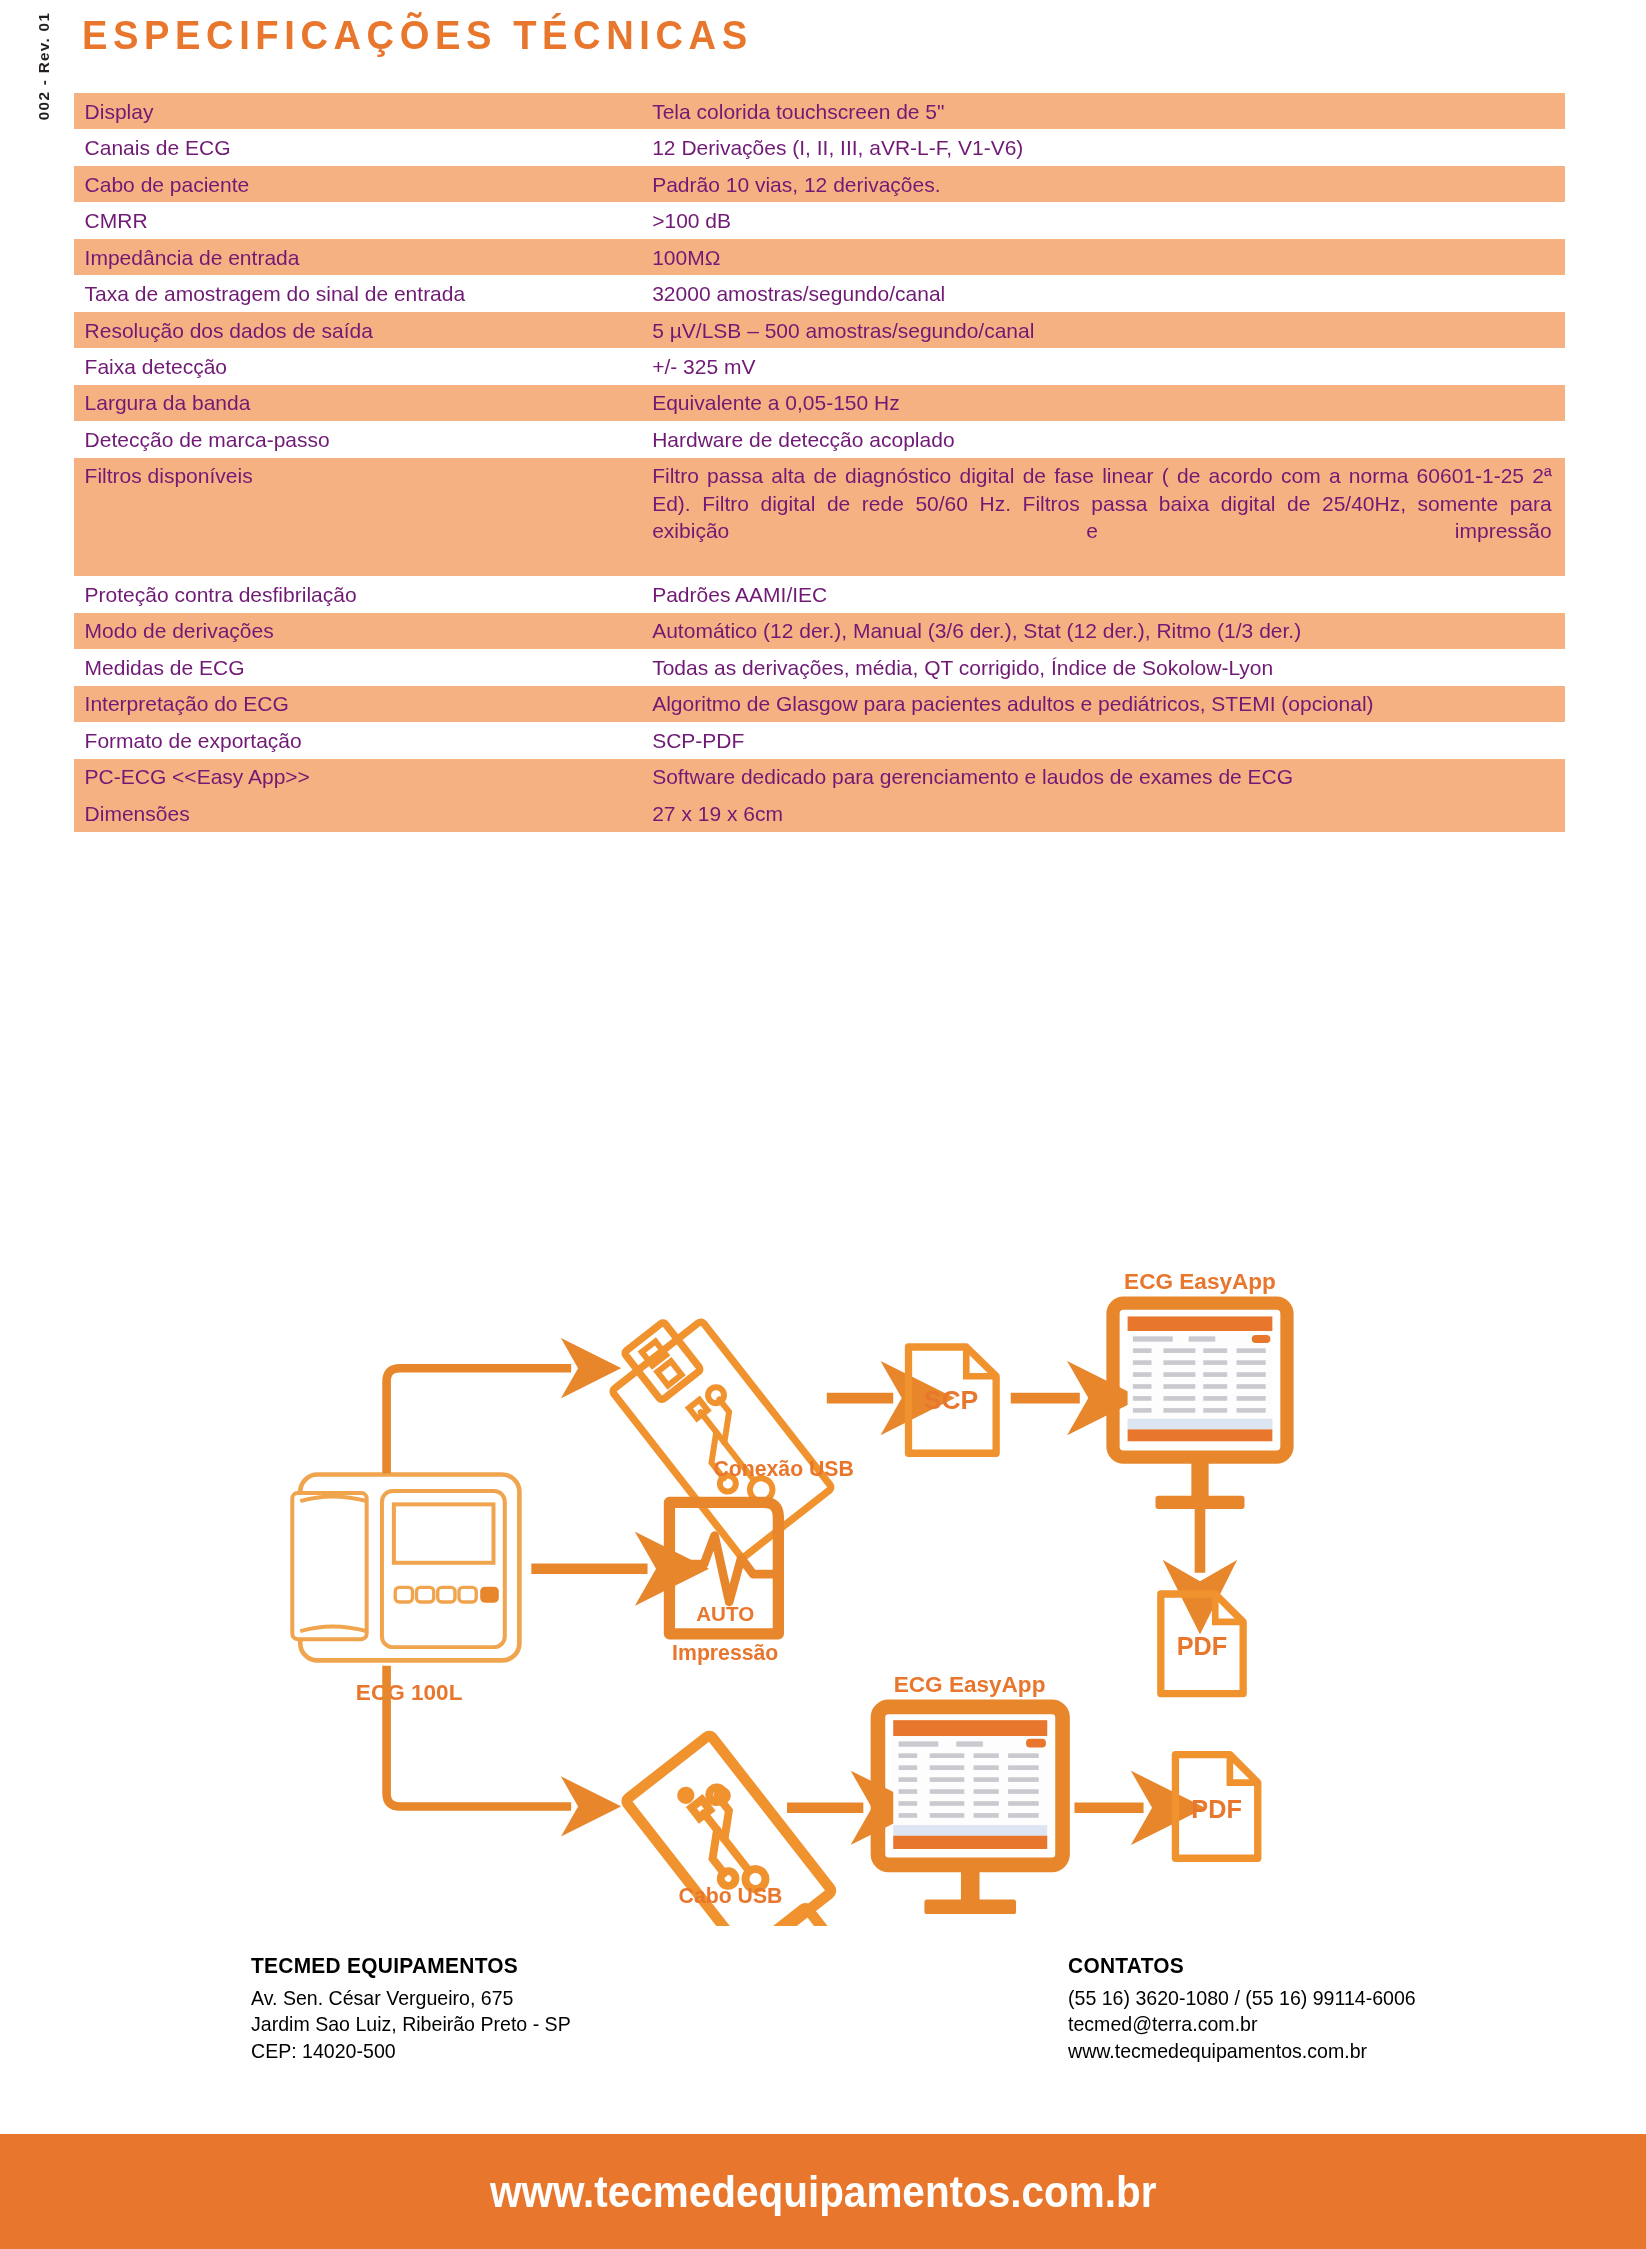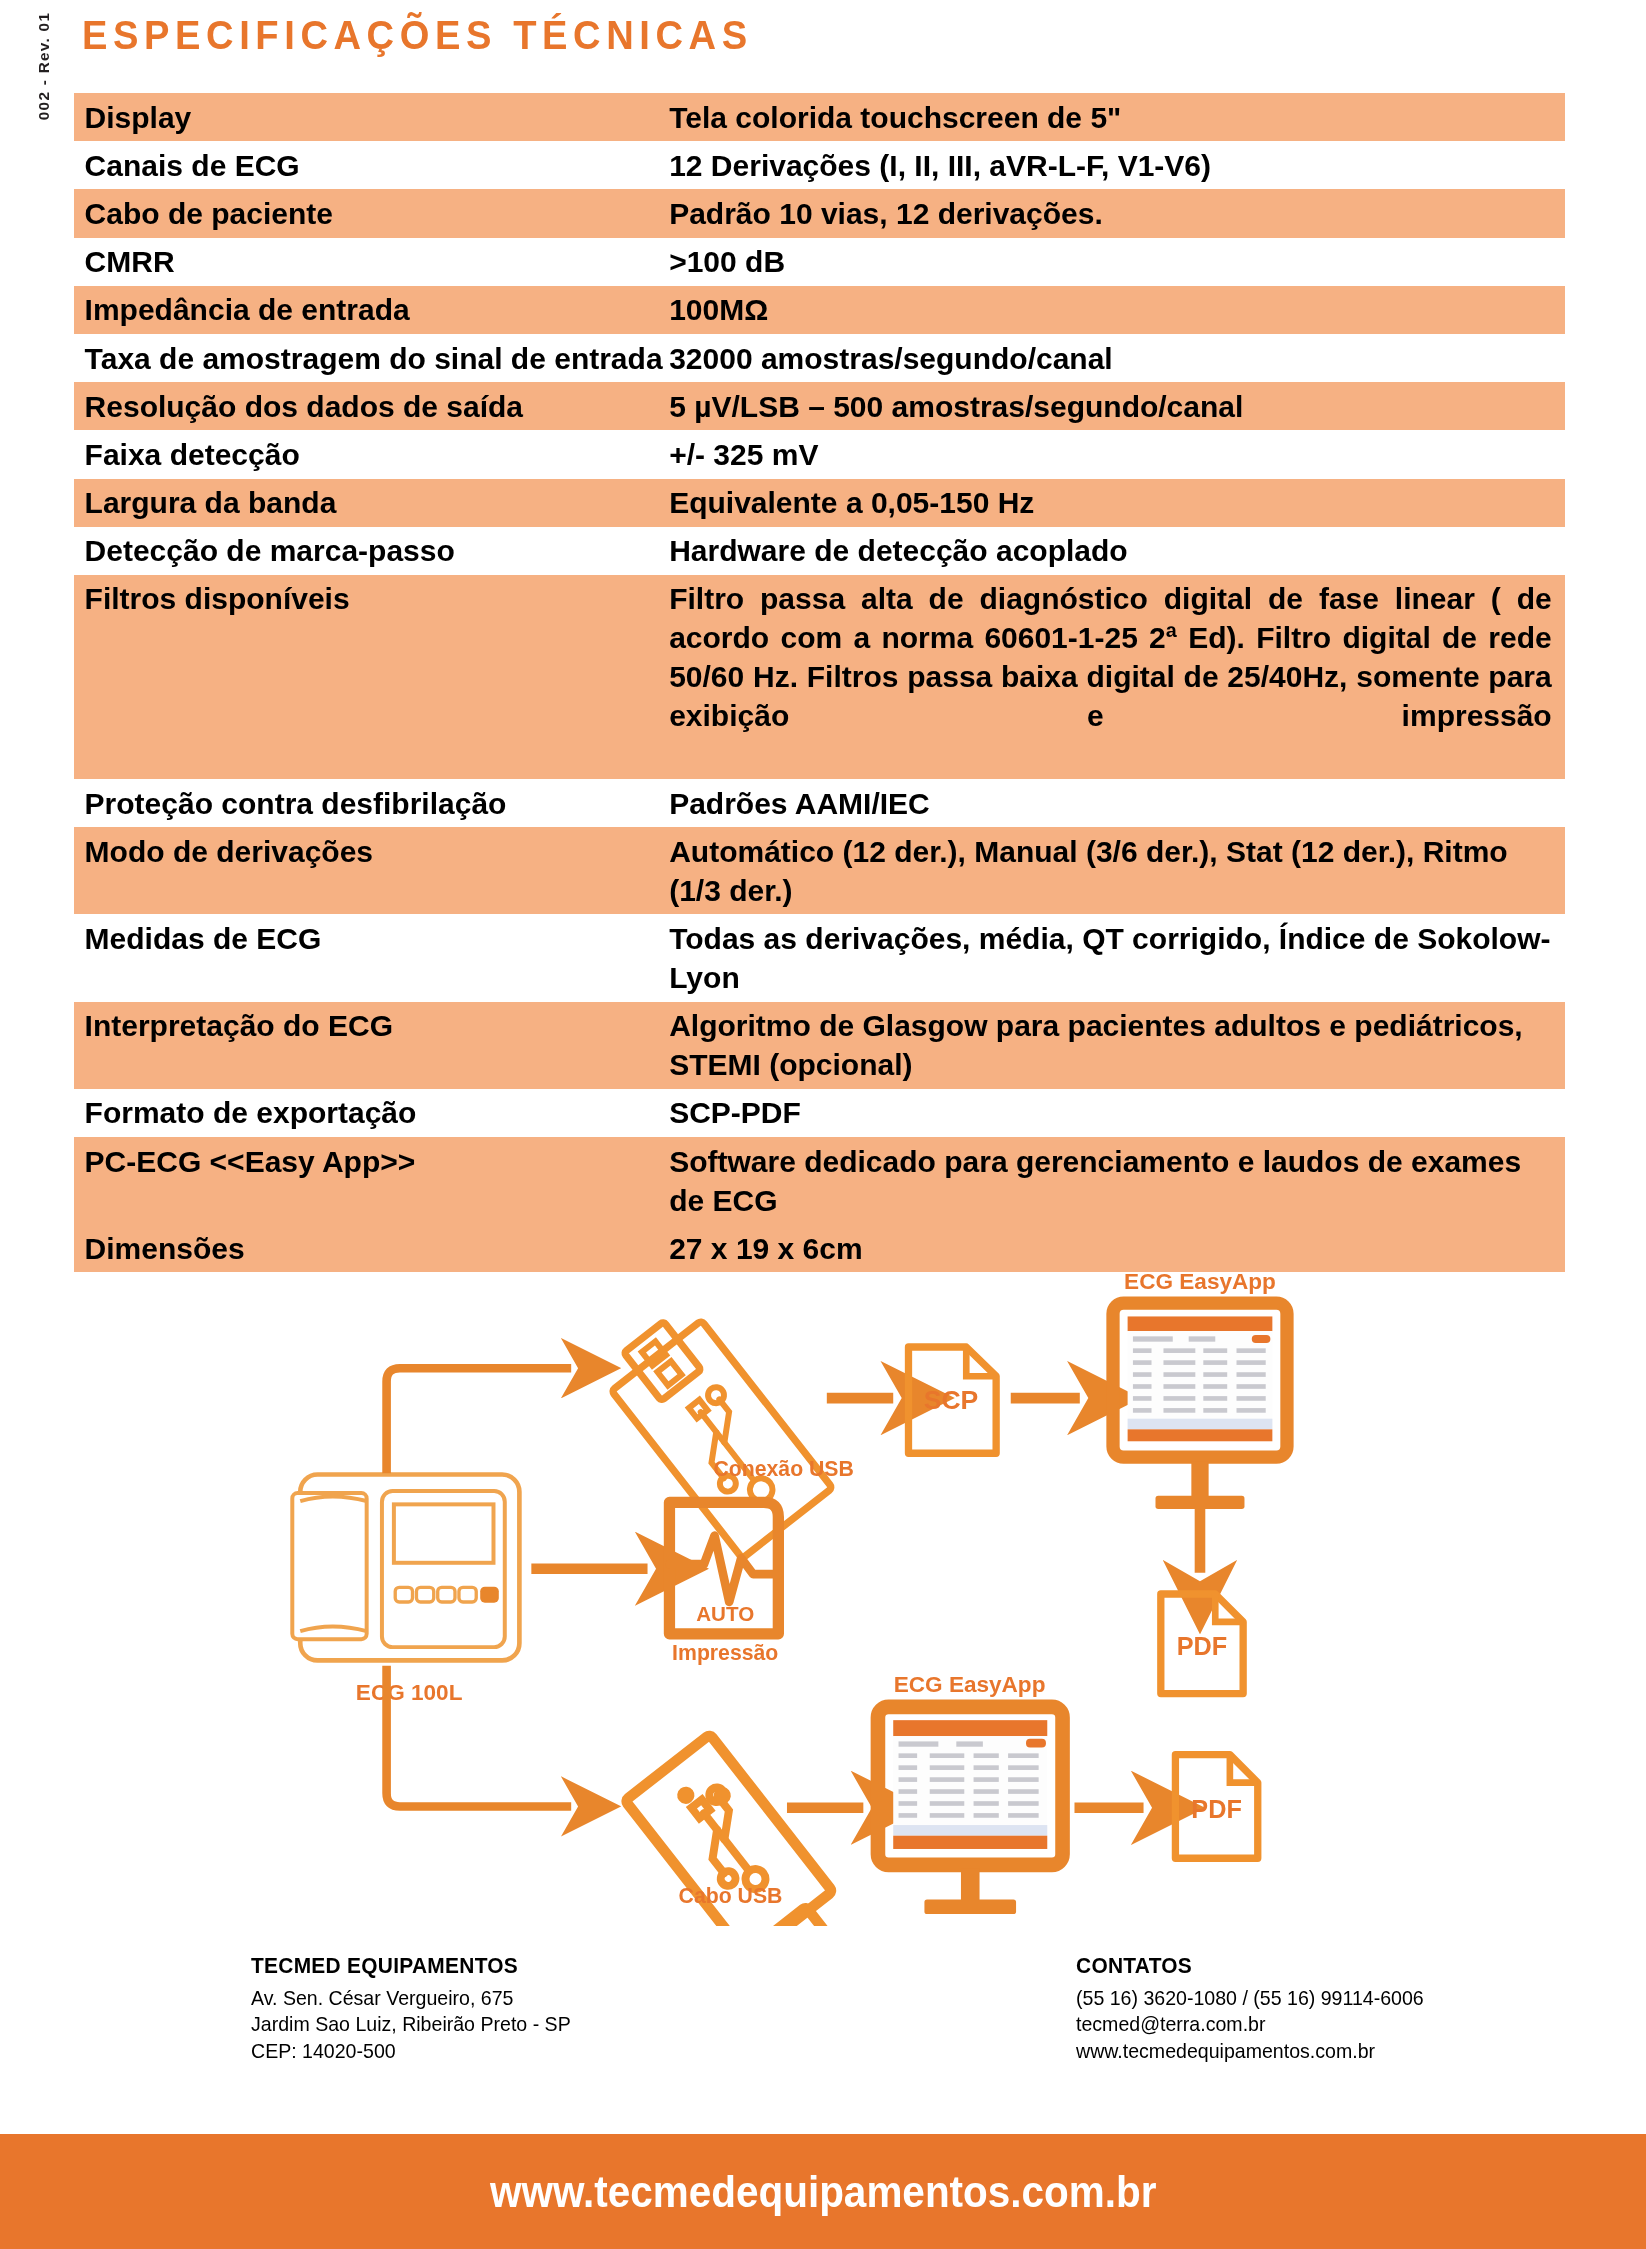--- a/index.html
+++ b/index.html
@@ -31,24 +31,24 @@
   
   .spec-table{
     position:absolute;left:74px;top:93px;
     width:1491px;
     border-collapse:collapse;
   }
   .spec-table tr.shade{background:#F6B183;}
   .spec-table td{
     padding:4.6px 0 4.6px 0;
     vertical-align:top;
-    font-size:30px;
+    font-size:21px;
     line-height:1.30;
-    color:#000000;
-    font-weight:700;
+    color:#701a75;
+    font-weight:400;
   }
   .spec-table td.k{
     width:561px;
     padding-left:10.6px;
     padding-right:6.6px;
     white-space:nowrap;
   }
   .spec-table td.v{
     padding-right:13.3px;
   }
@@ -61,21 +61,21 @@
     width:1647px;height:664px;
   }
   .diagram svg{display:block;}
 
   
   .footer-info{
     position:absolute;left:0;top:1946px;width:1351px;height:173px;
   }
   .fi-col{position:absolute;}
   .fi-col.left{left:251px;top:6.6px;}
-  .fi-col.right{left:1068px;top:6.6px;margin-left:8px;}
+  .fi-col.right{left:1068px;top:6.6px;}
   .fi-title{
     font-size:22px;font-weight:700;color:#000;
     font-family:"Liberation Sans Narrow","Liberation Sans",sans-serif;
     letter-spacing:0.3px;margin-bottom:6px;
     transform:scaleX(.95);transform-origin:left center;
     white-space:nowrap;
   }
   .fi-line{
     font-size:20.6px;color:#000;line-height:1.30;
     font-family:"Liberation Sans Narrow","Liberation Sans",sans-serif;

